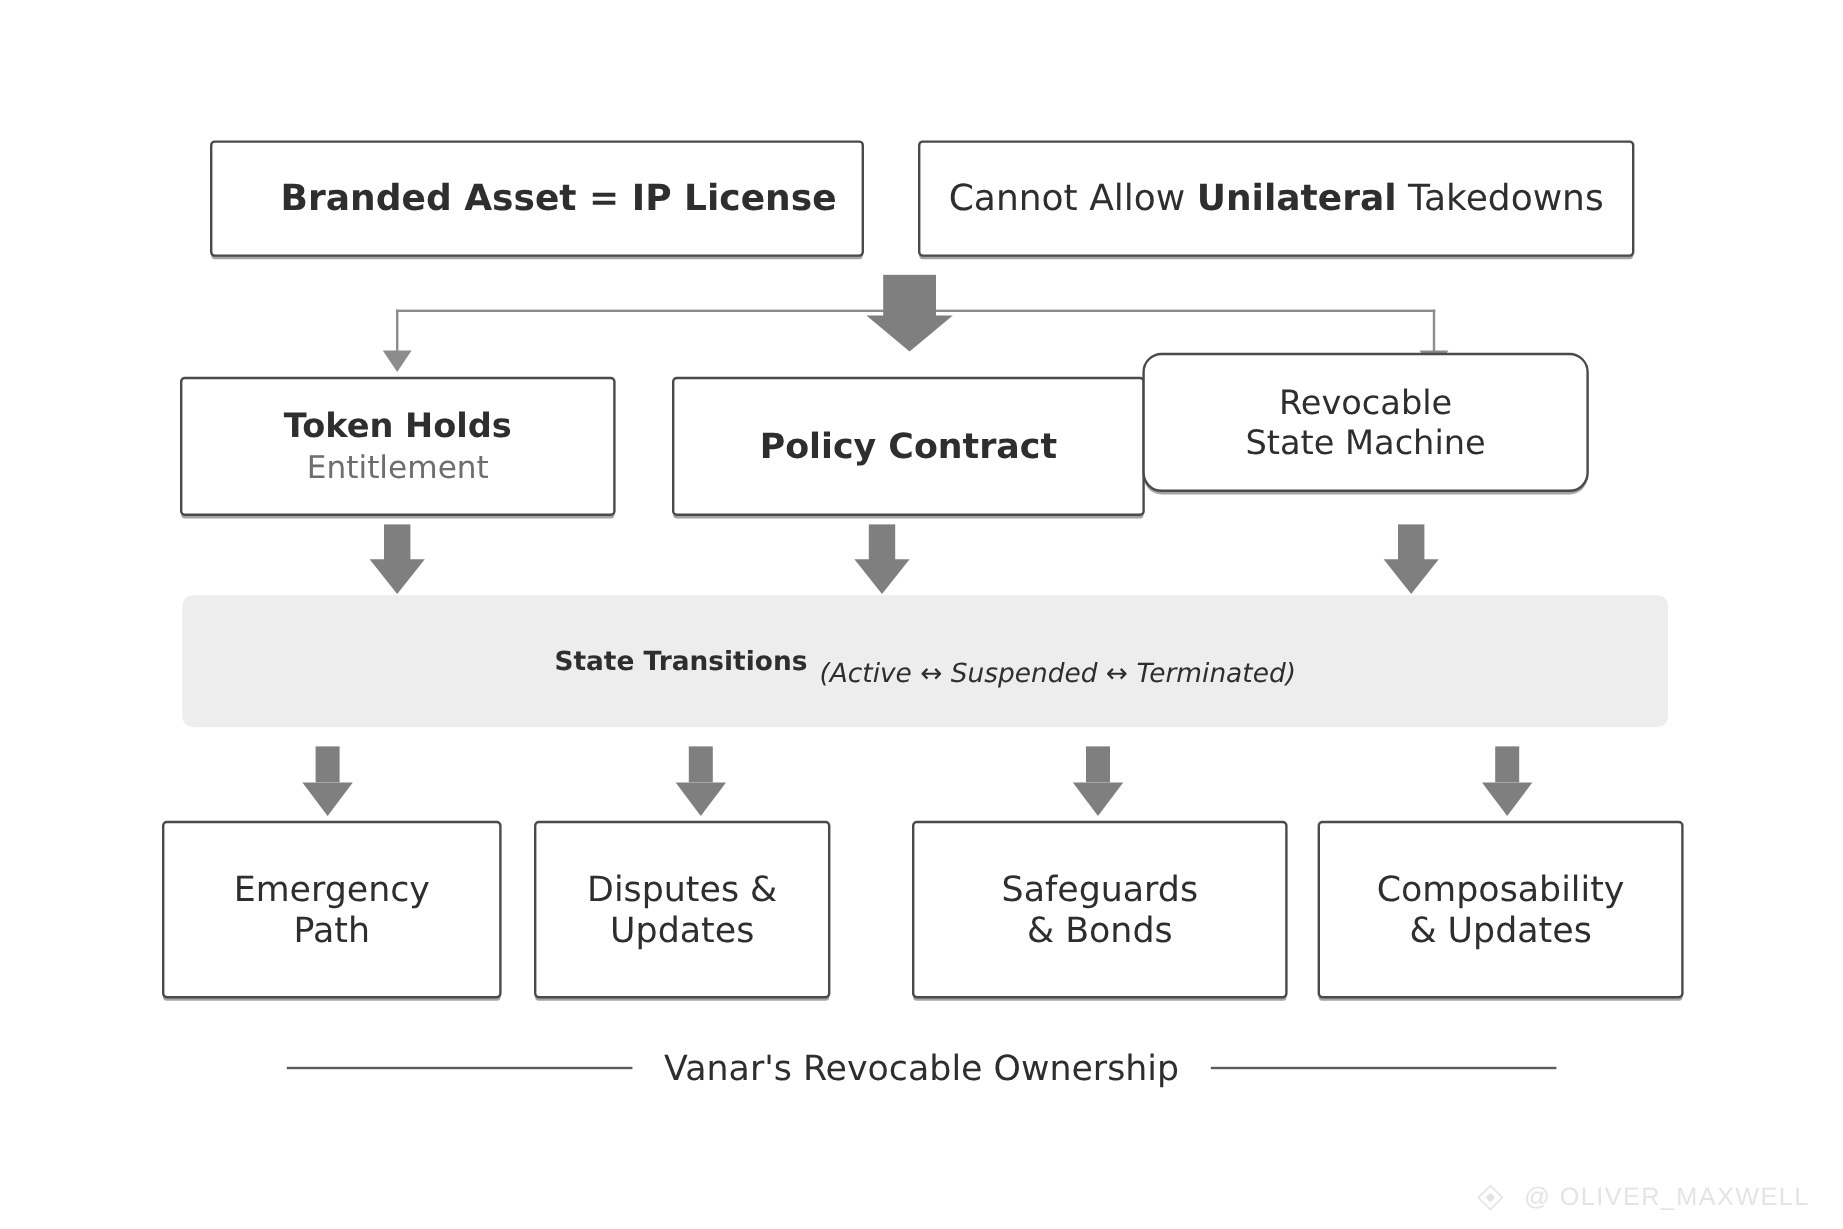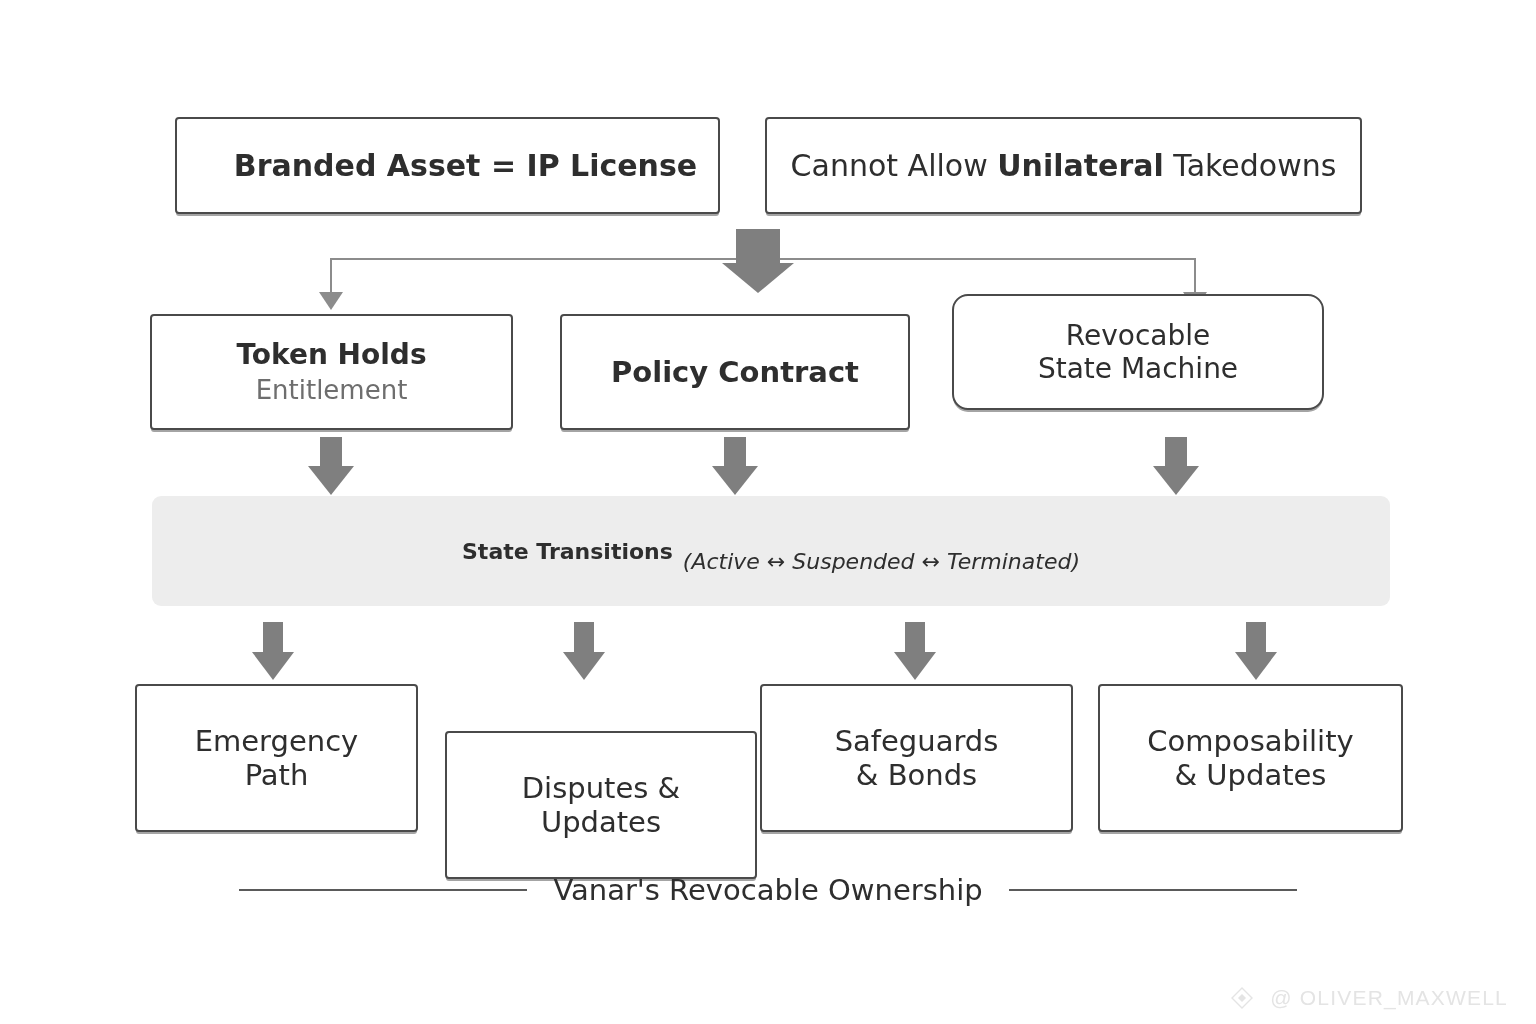--- a/index.html
+++ b/index.html
@@ -51,21 +51,21 @@
 
   
   #box-token-holds {
     left: 150px; top: 314px; width: 363px; height: 116px;
     font-size: 27px;
   }
   #box-token-holds .t-main { font-weight: bold; font-size: 28px; color: #2e2e2e; }
   #box-token-holds .t-sub  { font-weight: normal; font-size: 26px; color: #6e6e6e; margin-top: 4px; }
 
   #box-policy-contract {
-    left: 560px; top: 314px; width: 350px; height: 116px;
+    left: 560px; top: 314px; width: 394px; height: 116px;
     font-size: 29px; font-weight: bold;
   }
   #box-revocable-state-machine {
     left: 952px; top: 294px; width: 372px; height: 116px;
     font-size: 28px; font-weight: normal; border-radius: 16px;
   }
   #box-revocable-state-machine span { display: block; }
 
   
   #banner-state-transitions {
@@ -82,21 +82,21 @@
   #banner-state-transitions .bt-bold { font-weight: bold; }
   #banner-state-transitions .bt-italic { font-style: italic; font-weight: normal; margin-left: 10px; margin-top: 20px; }
 
   
   .bottom-box {
     top: 684px; height: 148px;
     font-size: 29px; font-weight: normal;
   }
   .bottom-box span { display: block; }
   #box-emergency-path   { left: 135px;  width: 283px; }
-  #box-disputes-appeals { left: 445px;  width: 312px; margin-top: 47px; }
+  #box-disputes-appeals { left: 445px;  width: 247px; }
   #box-safeguards-bonds { left: 760px;  width: 313px; }
   #box-composability-updates { left: 1098px; width: 305px; }
 
   
   .conn-line {
     position: absolute;
     background: #8c8c8c;
   }
   .thin-h { height: 2px; }
   .thin-v { width: 2px; }

